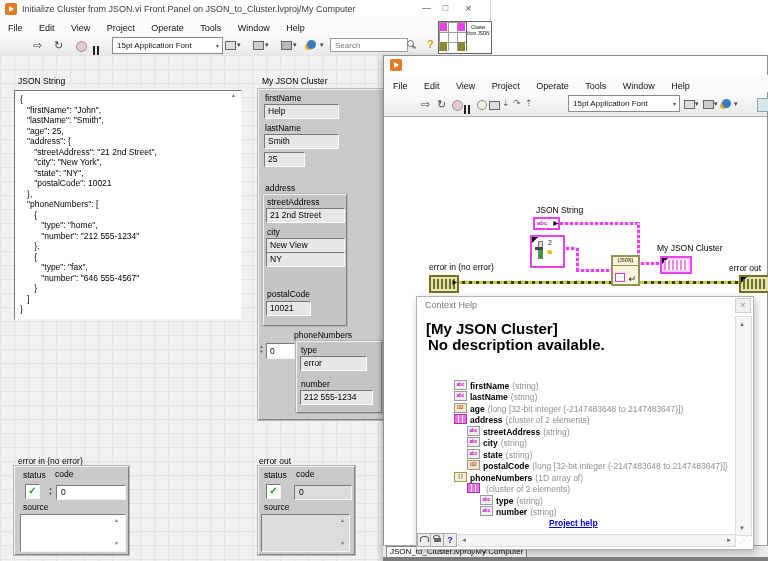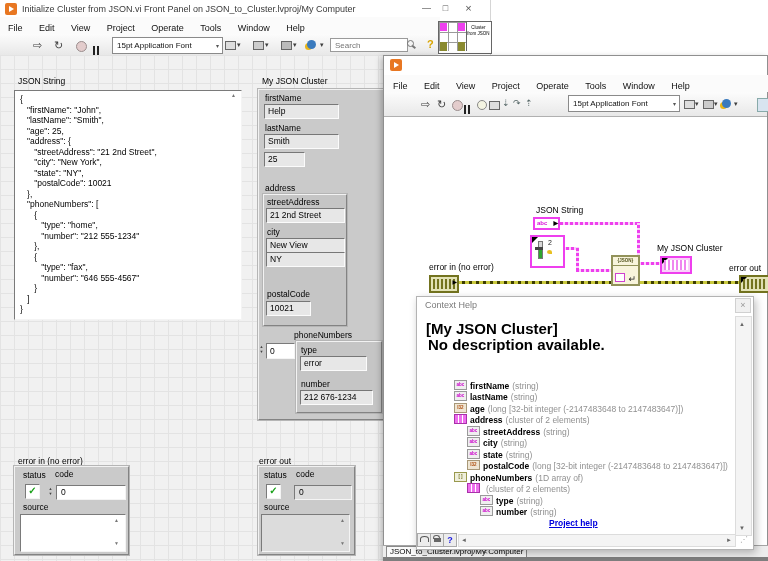--- a/index.html
+++ b/index.html
@@ -161,21 +161,21 @@
   <div class="field" style="left:266px;top:252px;width:74px;height:13px">NY</div>
   <div class="lbl" style="left:267px;top:289px">postalCode</div>
   <div class="field" style="left:266px;top:301px;width:40px;height:13px">10021</div>
   <div class="lbl" style="left:294px;top:330px">phoneNumbers</div>
   <div class="spincol" style="left:257px;top:344px"><span>▲</span><br><span>▼</span></div>
   <div class="sunken" style="left:266px;top:343px;width:24px;height:14px;font-size:8.5px;line-height:14px;padding-left:3px">0</div>
   <div class="cluster-box" style="left:296px;top:341px;width:84px;height:70px;background:#c5c5c5"></div>
   <div class="lbl" style="left:301px;top:345px">type</div>
   <div class="field" style="left:300px;top:356px;width:62px;height:13px">error</div>
   <div class="lbl" style="left:301px;top:379px">number</div>
-  <div class="field" style="left:300px;top:390px;width:68px;height:13px">212 676-1234</div>
+  <div class="field" style="left:300px;top:390px;width:68px;height:13px">212 555-1234</div>
 
   <div class="lbl" style="left:18px;top:456px">error in (no error)</div>
   <div class="cluster-box" style="left:14px;top:466px;width:113px;height:87px"></div>
   <div class="lbl" style="left:23px;top:470px">status</div>
   <div class="sunken check" style="left:25px;top:484px;width:13px;height:13px">✓</div>
   <div class="lbl" style="left:55px;top:469px">code</div>
   <div class="spincol" style="left:46px;top:486px"><span>▲</span><br><span>▼</span></div>
   <div class="sunken" style="left:56px;top:485px;width:64px;height:13px;font-size:8.5px;line-height:13px;padding-left:4px">0</div>
   <div class="lbl" style="left:23px;top:502px">source</div>
   <div class="sunken" style="left:20px;top:514px;width:104px;height:36px"></div>

